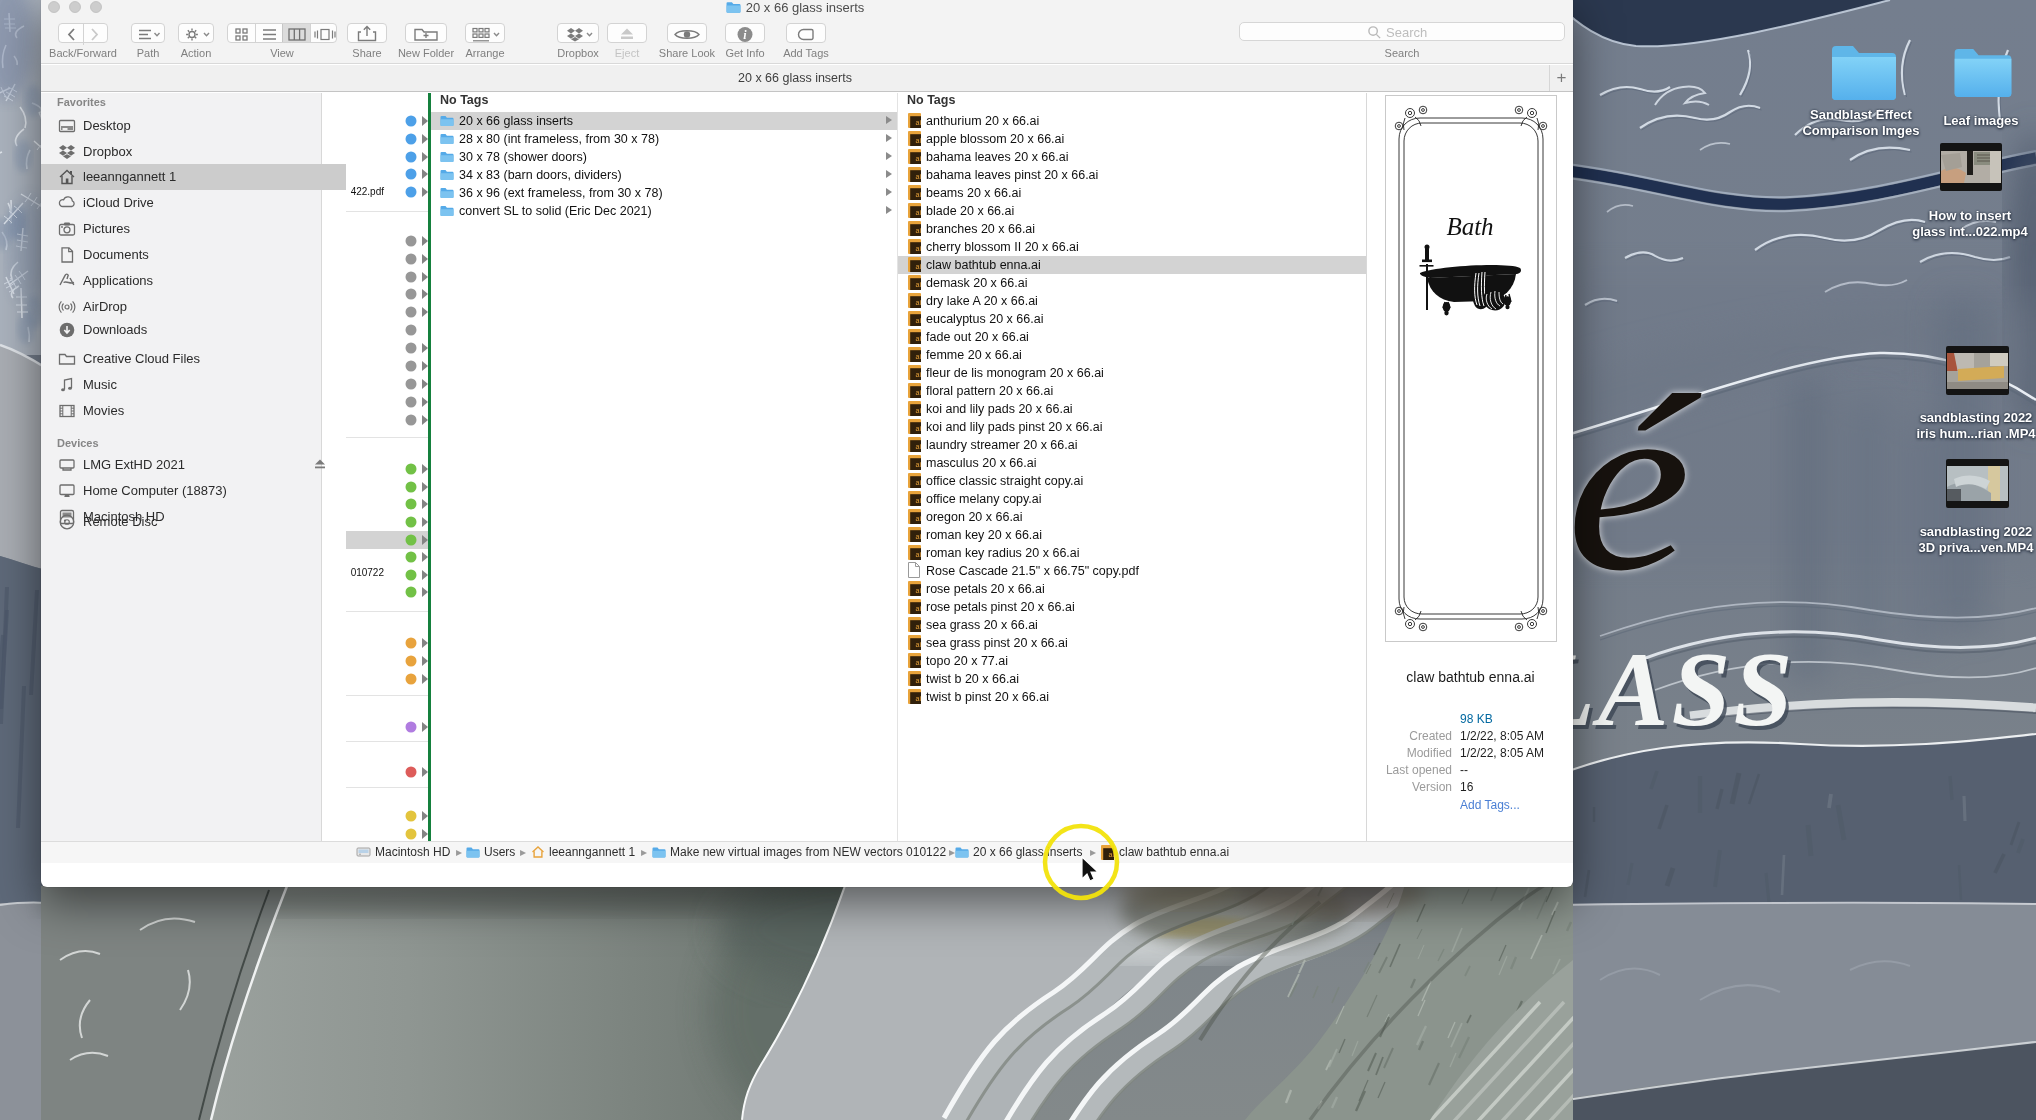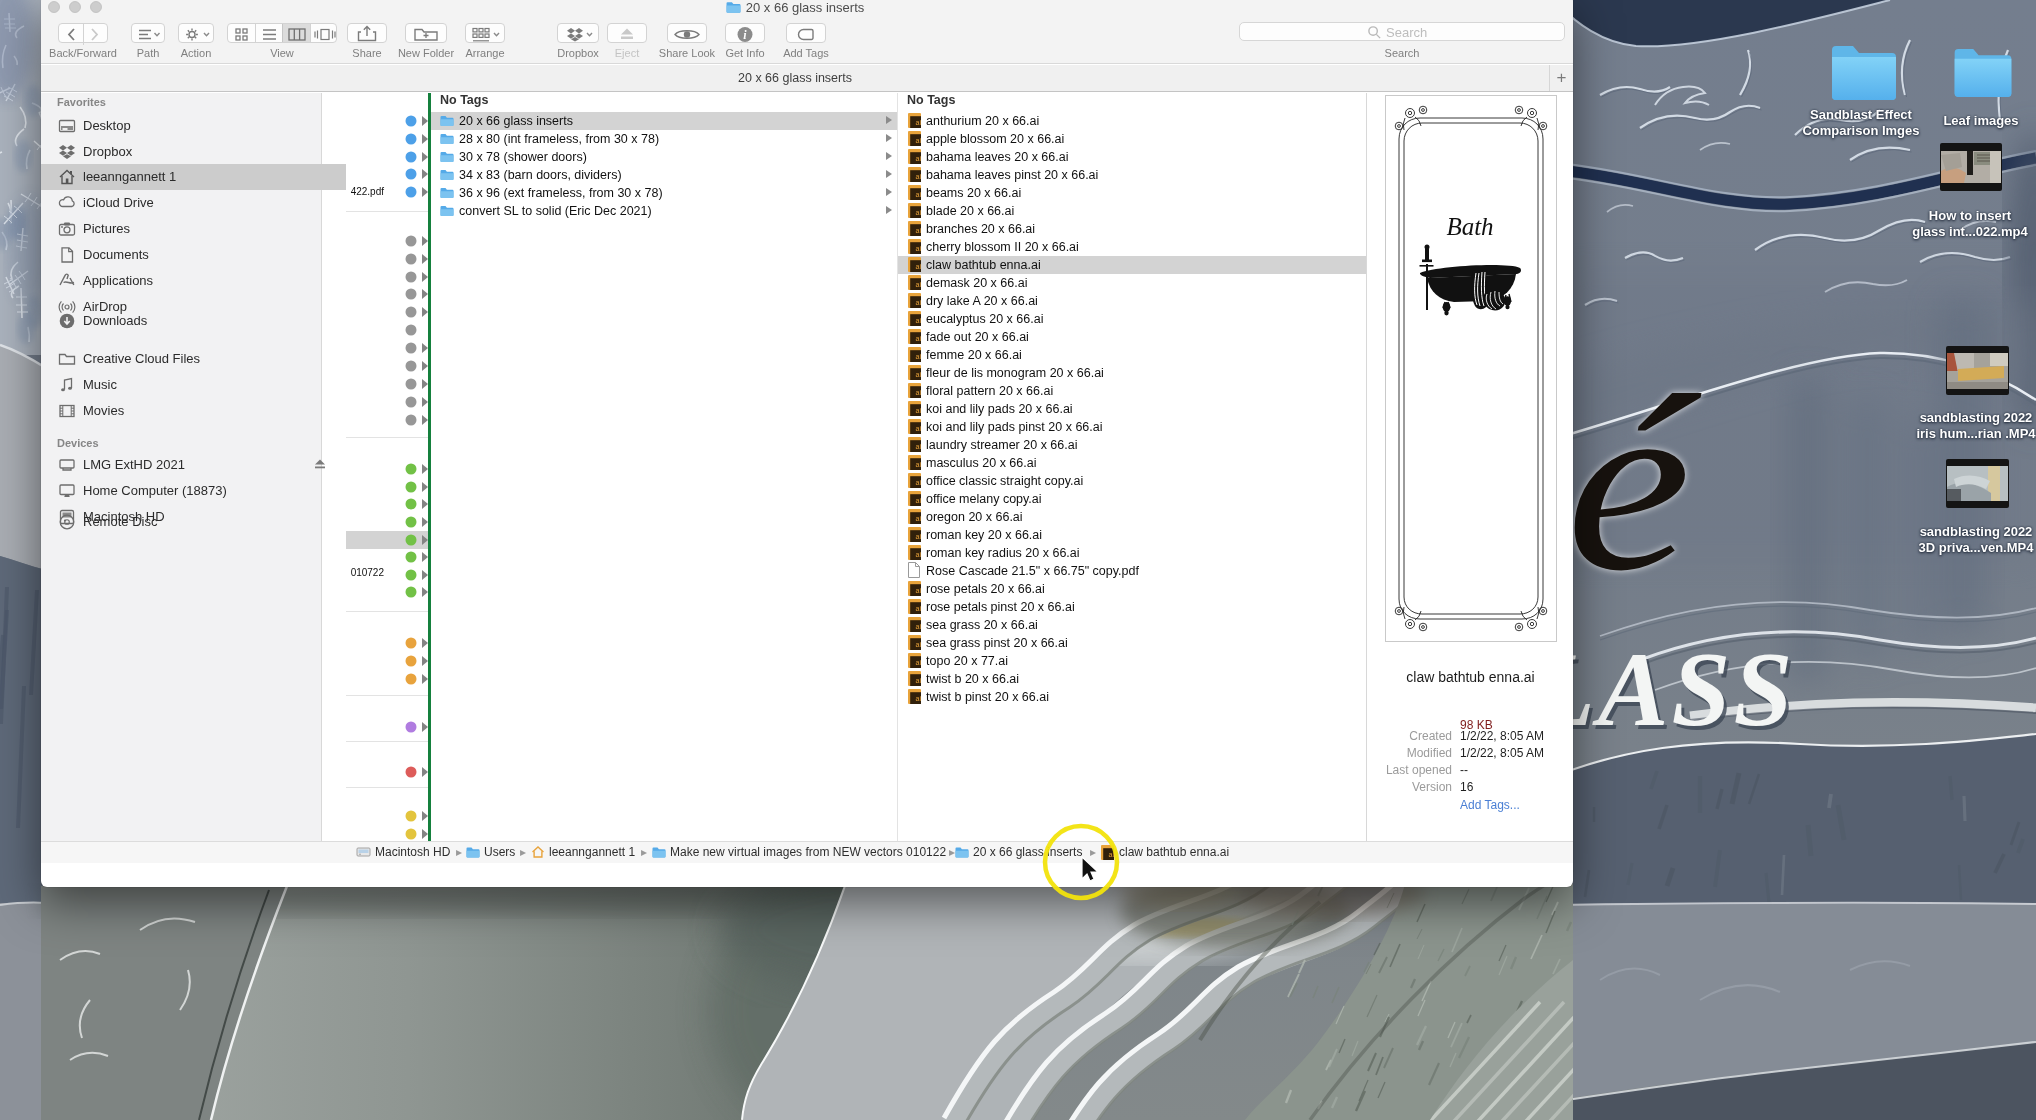--- a/index.html
+++ b/index.html
@@ -642,21 +642,21 @@
             <span class="txt">Applications</span>
           </div>
       <div class="srow" style="top:201px;">
             <svg width="18" height="18" viewBox="0 0 18 18">
               <circle cx="9" cy="9" r="2" fill="none" stroke="#6d6d6d" stroke-width="1.2"></circle>
               <path d="M5.5 12.5 a5 5 0 0 1 0-7 M12.5 5.5 a5 5 0 0 1 0 7" fill="none" stroke="#6d6d6d" stroke-width="1.2"></path>
               <path d="M3.4 14.6 a8 8 0 0 1 0-11.2 M14.6 3.4 a8 8 0 0 1 0 11.2" fill="none" stroke="#6d6d6d" stroke-width="1.2"></path>
             </svg>
             <span class="txt">AirDrop</span>
           </div>
-      <div class="srow" style="top:215px;text-align:center;">
+      <div class="srow" style="top:224px;text-align:center;">
             <svg width="18" height="18" viewBox="0 0 18 18">
               <circle cx="9" cy="9" r="7.3" fill="#6d6d6d"></circle>
               <path d="M9 5 L9 11.5 M6.3 9 L9 12 L11.7 9" stroke="#f2f2f3" stroke-width="1.6" fill="none"></path>
             </svg>
             <span class="txt">Downloads</span>
           </div>
       <div class="srow" style="top:253px;">
             <svg width="18" height="18" viewBox="0 0 18 18">
               <path d="M1.5 5 L1.5 14 L16.5 14 L16.5 6.5 L8.5 6.5 L7 4.5 L1.5 4.5 Z" fill="none" stroke="#6d6d6d" stroke-width="1.3"></path>
             </svg>
@@ -1185,21 +1185,21 @@
             <ellipse cx="60.5" cy="211" rx="3.8" ry="5" fill="#111"></ellipse>
             <ellipse cx="60.5" cy="217" rx="2.2" ry="2.4" fill="#111"></ellipse>
             <path d="M120 199 L118 207 M123 198 L125 206" stroke="#111" stroke-width="1.4"></path>
             <ellipse cx="121.5" cy="205" rx="3.6" ry="4.8" fill="#111"></ellipse>
             <ellipse cx="121.5" cy="211" rx="2.1" ry="2.3" fill="#111"></ellipse>
           </g>
         </svg>
       </div>
       <div style="position:absolute; left:0; top:576px; width:207px; text-align:center; font-size:14px; color:#1c1c1c;">claw bathtub enna.ai</div>
       <div style="position:absolute; left:0; top:619px; width:207px; font-size:12px;">
-        <div style="position:absolute; top:6px; left:93px; color:#7f1d1d;">98 KB</div>
+        <div style="position:absolute; top:0px; left:93px; color:#0369a1;">98 KB</div>
         <div style="position:absolute; top:17px; left:0; width:85px; text-align:right; color:#9b9b9b;">Created</div>
             <div style="position:absolute; top:17px; left:93px; color:#1f1f1f;">1/2/22, 8:05 AM</div>
         <div style="position:absolute; top:34px; left:0; width:85px; text-align:right; color:#9b9b9b;">Modified</div>
             <div style="position:absolute; top:34px; left:93px; color:#1f1f1f;">1/2/22, 8:05 AM</div>
         <div style="position:absolute; top:51px; left:0; width:85px; text-align:right; color:#9b9b9b;">Last opened</div>
             <div style="position:absolute; top:51px; left:93px; color:#1f1f1f;">--</div>
         <div style="position:absolute; top:68px; left:0; width:85px; text-align:right; color:#9b9b9b;">Version</div>
             <div style="position:absolute; top:68px; left:93px; color:#1f1f1f;">16</div>
         <div style="position:absolute; top:86px; left:93px; color:#4a7fd4;">Add Tags...</div>
       </div>

